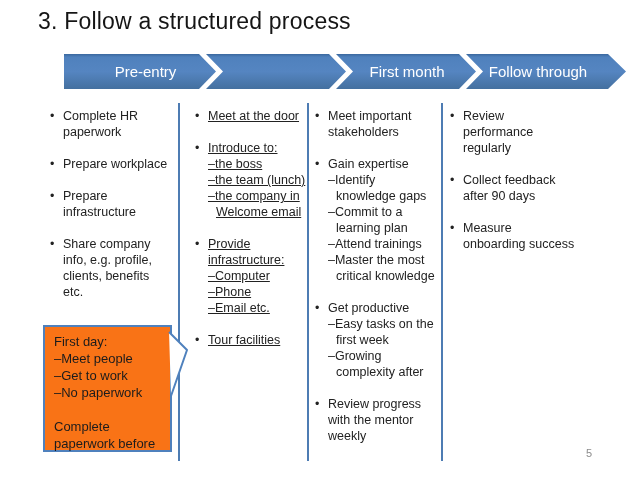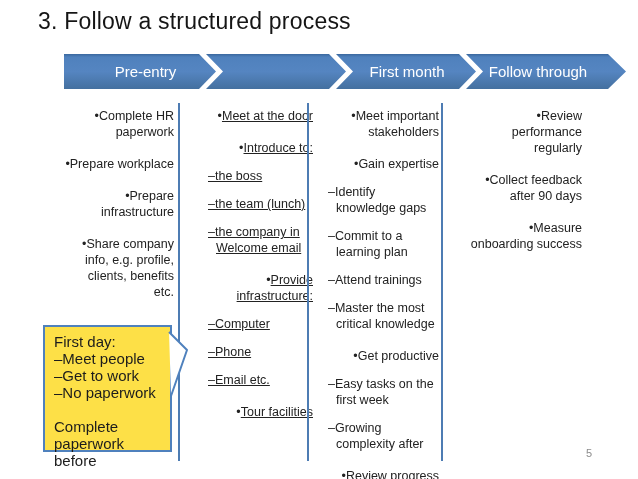--- a/index.html
+++ b/index.html
@@ -30,29 +30,29 @@
   .dv-0 { left:178px; } .dv-1 { left:307px; } .dv-2 { left:441px; }
   
   .col {
     position:absolute; top:108px; font-size:12.5px; line-height:16px; color:#222222;
   }
   .col-0 { left:50px;  width:124px; }
   .col-1 { left:195px; width:118px;text-decoration:underline; }
   .col-2 { left:315px; width:124px; }
   .col-3 { left:450px; width:132px; }
   .item { white-space:pre-line; }
-  .item.bullet { padding-left:13px; text-indent:-13px;text-align:right; }
+  .item.bullet { padding-left:13px; text-indent:-13px; }
   .item.bullet::before { content:"\2022"; display:inline-block; width:13px; text-indent:0; }
-  .item.sub { padding-left:21px; text-indent:-8px;margin-top:12px; }
+  .item.sub { padding-left:21px; text-indent:-8px; }
   .item.bullet:not(:first-child) { margin-top:16px; }
   
   .callout {
     position:absolute; left:43px; top:325px; width:129px; height:127px;
-    border:2px solid #4f81bd; background:#fde047; box-sizing:border-box;
-    padding:6px 4px 0 9px; font-size:15px; line-height:17px; color:#1c1c1c; z-index:2;
+    border:2px solid #4f81bd; background:#f97316; box-sizing:border-box;
+    padding:6px 4px 0 9px; font-size:13px; line-height:17px; color:#1c1c1c; z-index:2;
   }
   .callout-line { white-space:pre-line; min-height:17px; }
   .tail-svg { position:absolute; left:0; top:0; z-index:3; pointer-events:none; }
   .page-number {
     position:absolute; left:586px; top:447px; font-size:11px; color:#8c8c8c;
   }
 </style>
 </head>
 <body>
 

